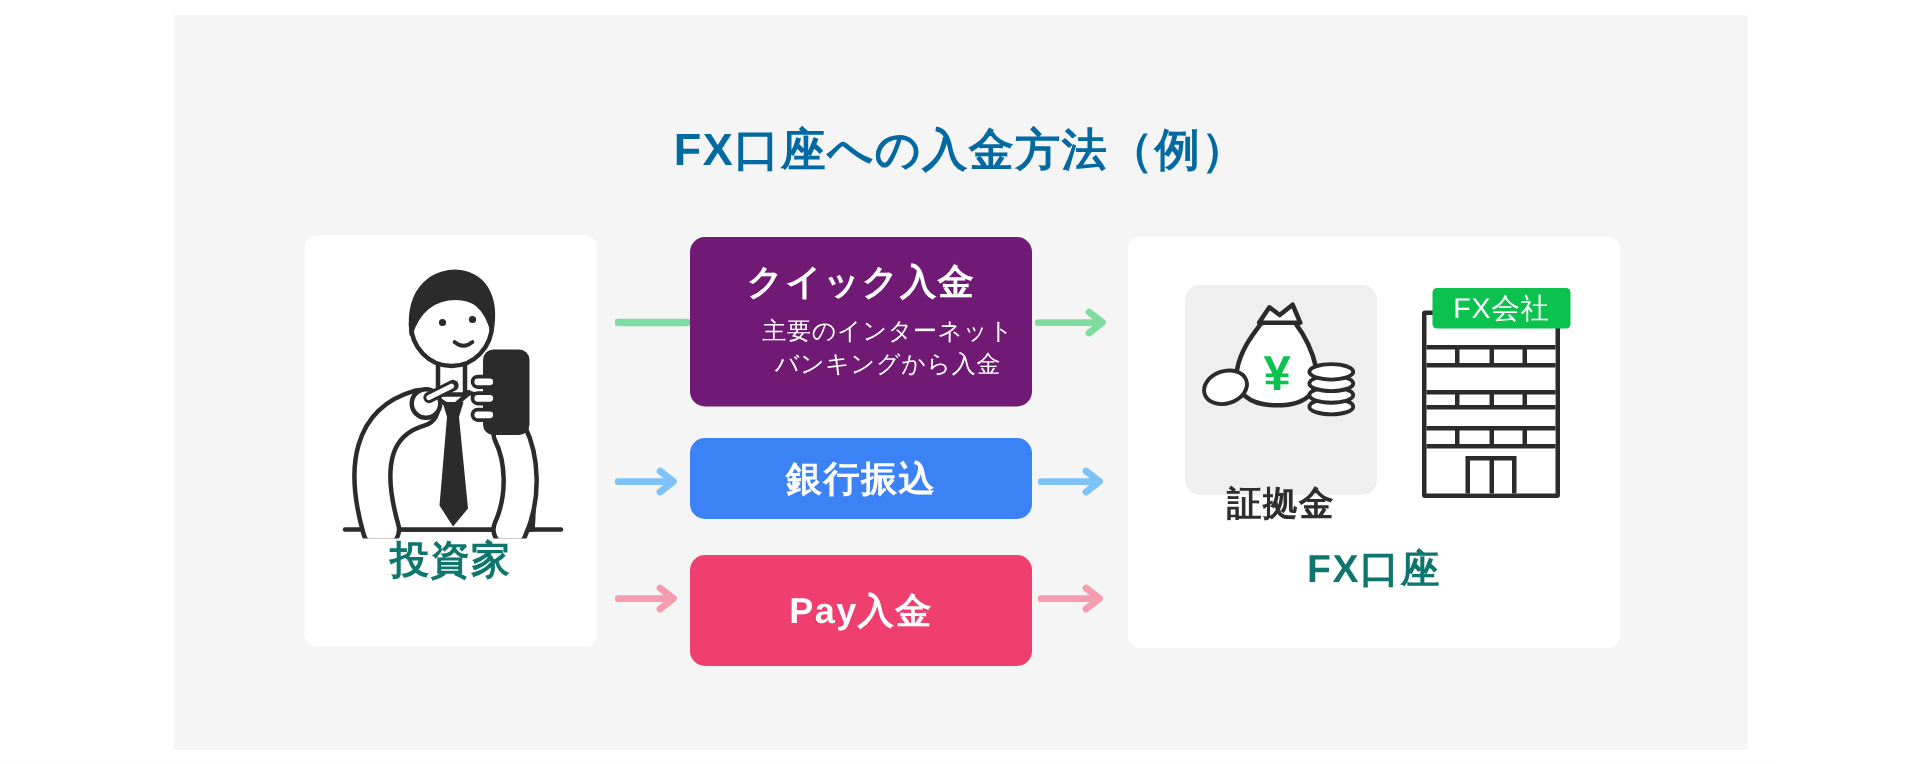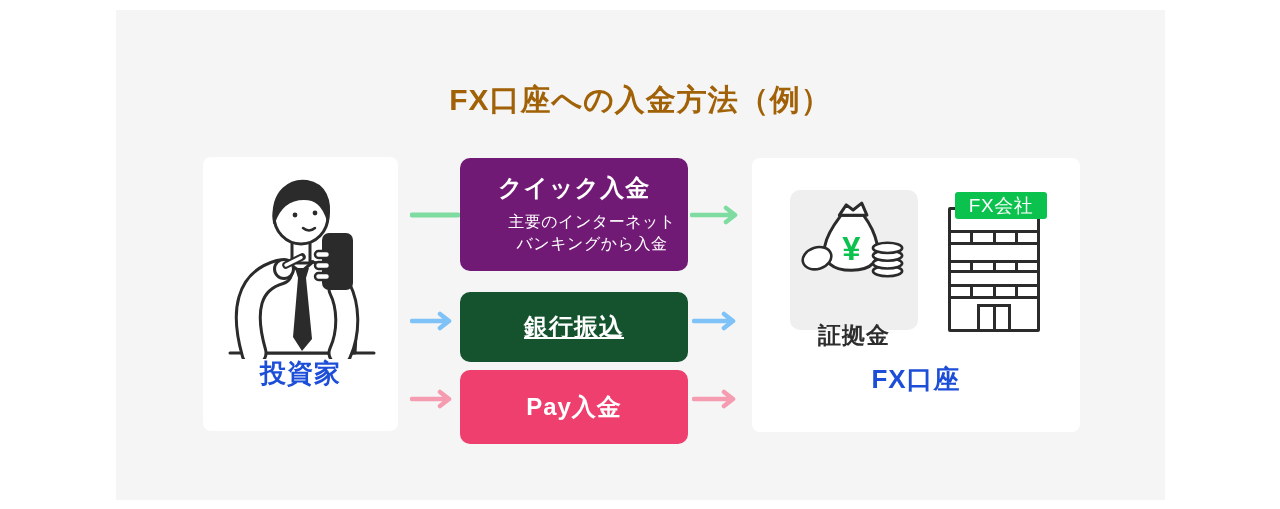--- a/index.html
+++ b/index.html
@@ -1,32 +1,32 @@
 <!DOCTYPE html>
 <html><head>
 <meta charset="utf-8">
 <style>
   html,body{margin:0;padding:0;background:#ffffff;}
   .canvas{position:relative;width:1280px;height:509px;background:#ffffff;overflow:hidden;
           font-family:"Liberation Sans","DejaVu Sans",sans-serif;color:#1f1f1f;}
   .panel{position:absolute;left:116px;top:10px;width:1049px;height:490px;background:#f5f5f6;}
   .title{position:absolute;left:0;right:0;top:70px;margin:0;text-align:center;
-         font-size:30px;font-weight:bold;letter-spacing:1px;color:#a16207;}
+         font-size:30px;font-weight:bold;letter-spacing:1px;color:#0369a1;}
   .card{position:absolute;background:#ffffff;border-radius:8px;}
   .card-investor{left:87px;top:147px;width:195px;height:274px;}
   .card-account{left:636px;top:148px;width:328px;height:274px;}
   .card-label{position:absolute;left:0;right:0;text-align:center;
-              font-size:26px;font-weight:bold;color:#1d4ed8;letter-spacing:1px;}
+              font-size:26px;font-weight:bold;color:#0f766e;letter-spacing:1px;}
   .investor-label{top:199px;}
   .account-label{top:204px;}
   .person-svg{position:absolute;left:50%;transform:translateX(-50%);top:16px;}
   .method{position:absolute;left:344px;width:228px;box-sizing:border-box;color:#fff;
           border-radius:10px;text-align:center;}
   .method-quick{top:148px;height:113px;background:#701a75;padding-top:14px;}
-  .method-bank{top:282px;height:70px;background:#14532d;display:flex;align-items:center;justify-content:center;text-decoration:underline;}
+  .method-bank{top:282px;height:54px;background:#3b82f6;display:flex;align-items:center;justify-content:center;}
   .method-pay{top:360px;height:74px;background:#ef3f6e;display:flex;align-items:center;justify-content:center;}
   .method-title{font-size:24px;font-weight:bold;letter-spacing:1px;}
   .method-sub{margin-top:7px;font-size:16px;font-weight:500;line-height:22px;letter-spacing:0.5px;padding-left:36px;}
   .arrow{position:absolute;}
   .margin-box{position:absolute;left:38px;top:32px;width:128px;height:140px;
               background:#efefef;border-radius:10px;}
   .bag-svg{position:absolute;left:50%;transform:translateX(-50%);top:8px;}
   .margin-label{position:absolute;left:0;right:0;top:98px;text-align:center;
                 font-size:23px;font-weight:700;color:#2e2e2e;letter-spacing:1px;margin-top:32px;}
   .building-wrap{position:absolute;left:196px;top:34px;width:92px;height:140px;}

